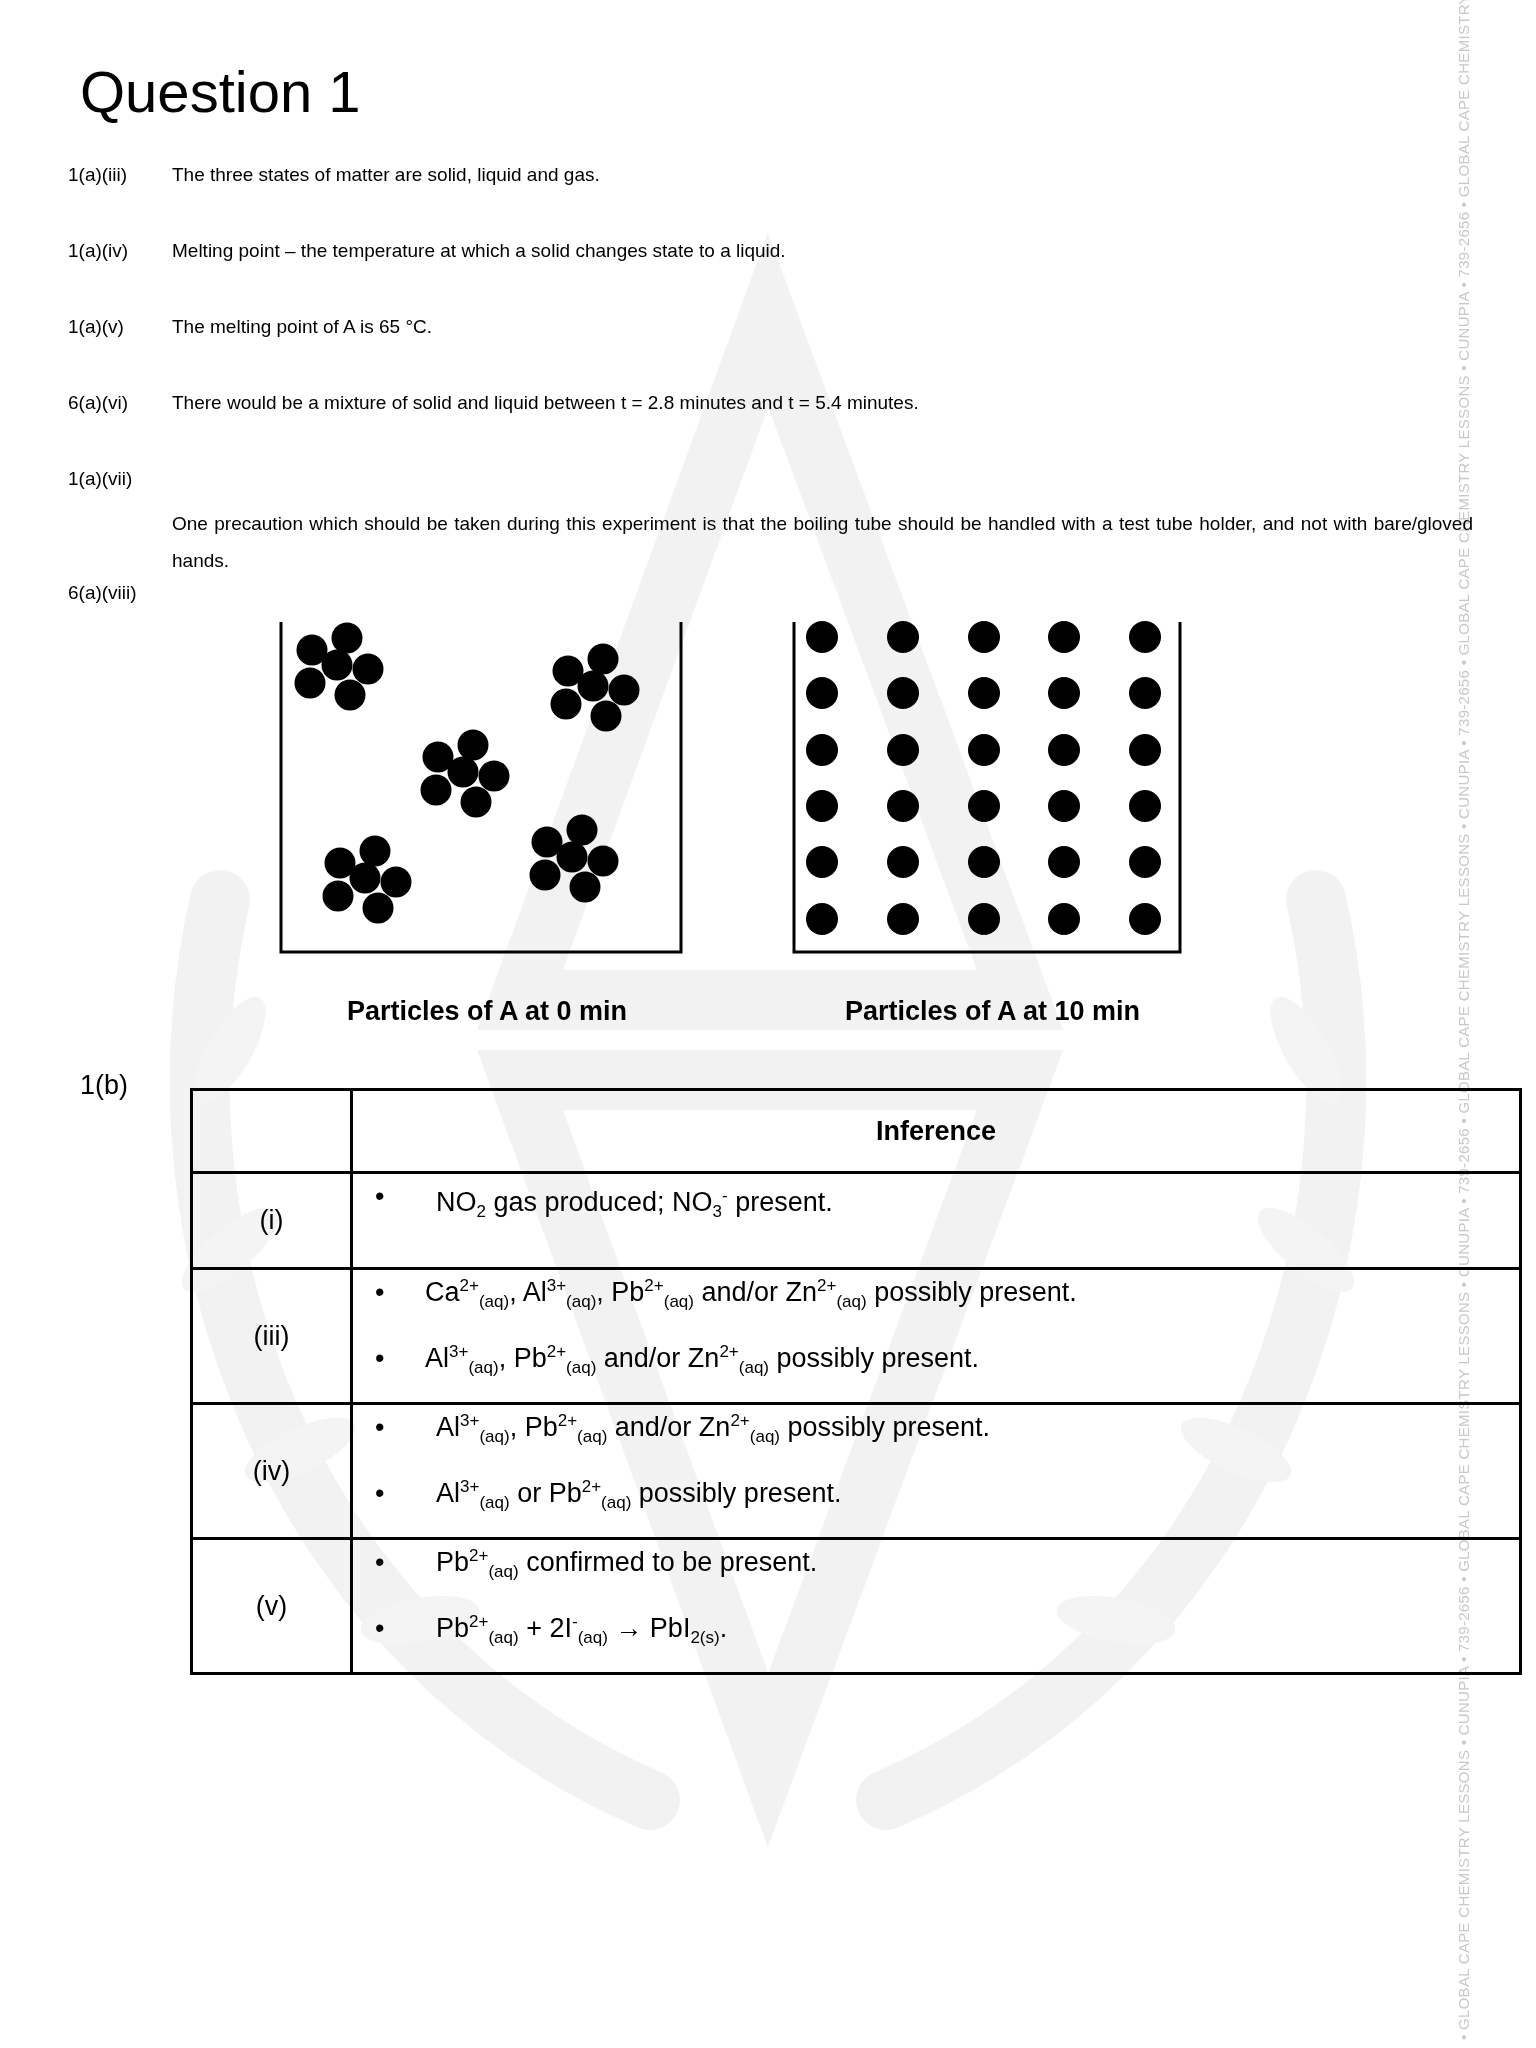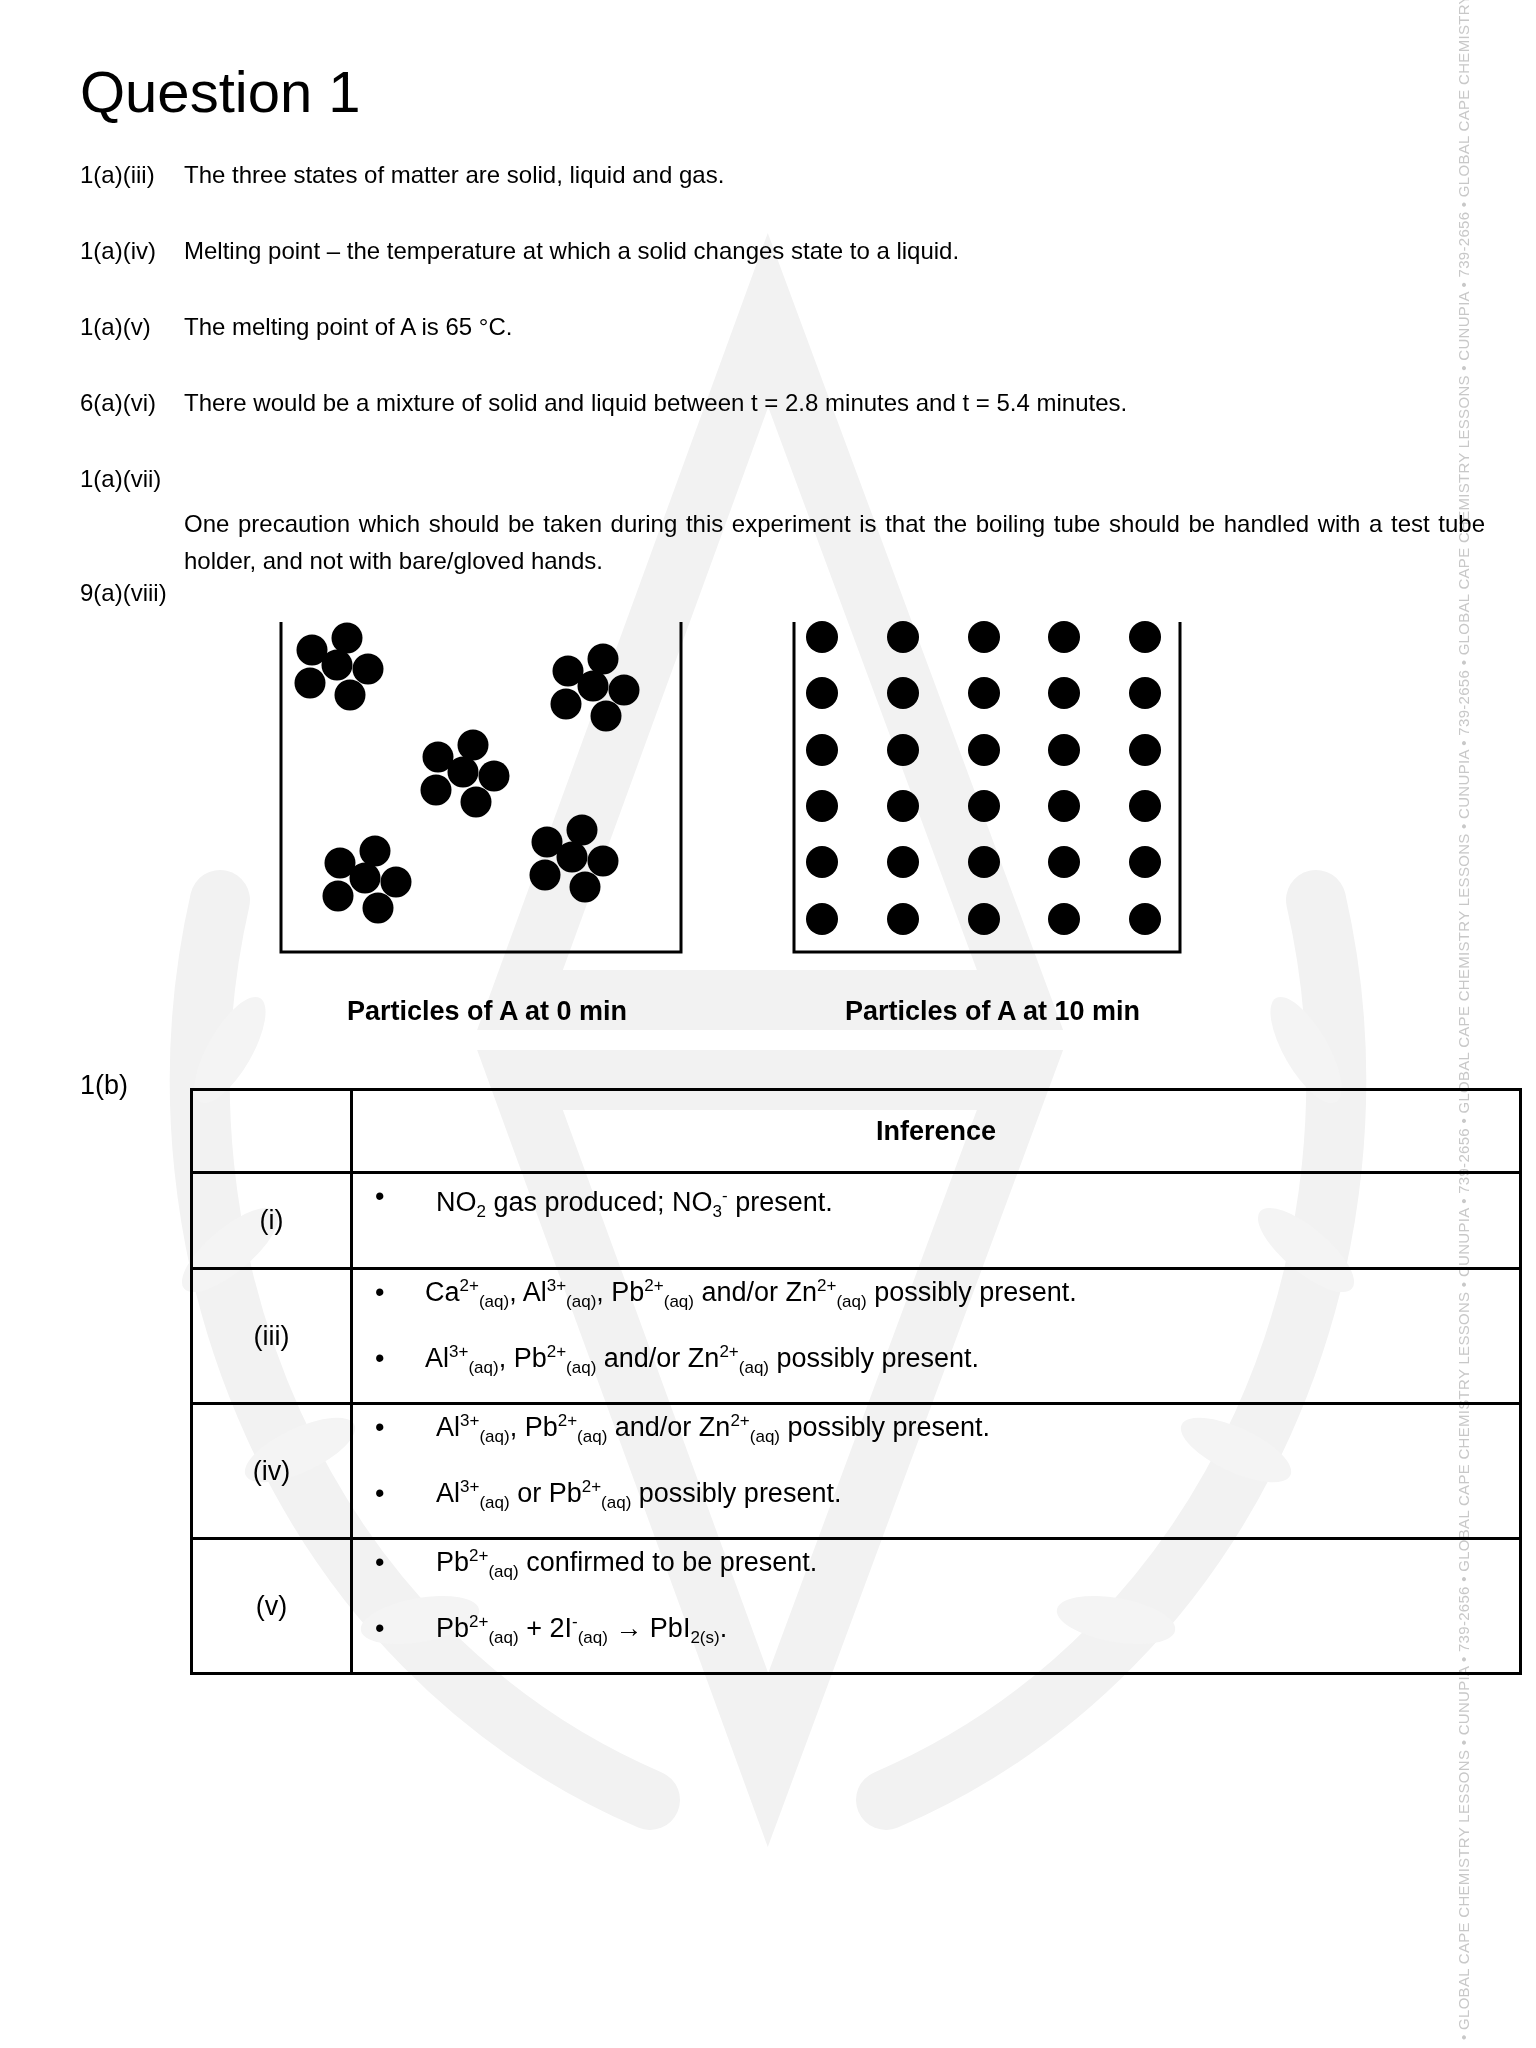--- a/index.html
+++ b/index.html
@@ -1,20 +1,20 @@
 <!DOCTYPE html>
 <html><head>
 <meta charset="utf-8">
 <style>
   html, body { margin:0; padding:0; background:#ffffff; }
   body { width:1536px; height:2048px; position:relative; overflow:hidden;
          font-family: "Liberation Sans", "DejaVu Sans", sans-serif; color:#000; }
   .bg-logo { position:absolute; left:0; top:0; width:1536px; height:2048px; pointer-events:none; }
   .title { position:absolute; left:80px; top:58px; font-size:58px; font-weight:400; letter-spacing:0px; }
-  .qline { position:absolute; left:80px; font-size:24px; line-height:37px; width:1405px; }
+  .qline { position:absolute; left:68px; font-size:19px; line-height:37px; width:1405px; }
   .qline .num { position:absolute; left:0; top:0; white-space:nowrap; }
   .qline .txt { display:block; margin-left:104px; text-align:justify; }
   .qline.last-justify .txt { text-align:justify; text-align-last:left;margin-top:45px; }
   .diagram { position:absolute; left:0; top:0; }
   .caption { position:absolute; font-size:27px; font-weight:700; white-space:nowrap; }
   .label-1b { position:absolute; left:80px; top:1070px; font-size:27px; }
   table.inf { position:absolute; left:190px; top:1088px; width:1332px; border-collapse:collapse;
               font-size:27px; }
   table.inf td { border:3px solid #000; vertical-align:top; padding:0; }
   table.inf td.rowlab { width:157px; text-align:center; vertical-align:middle; }
@@ -66,21 +66,21 @@
 </div>
 <div class="qline" style="top:384px">
   <span class="num">6(a)(vi)</span>
   <span class="txt">There would be a mixture of solid and liquid between t = 2.8 minutes and t = 5.4 minutes.</span>
 </div>
 <div class="qline last-justify" style="top:460px">
   <span class="num">1(a)(vii)</span>
   <span class="txt">One precaution which should be taken during this experiment is that the boiling tube should be handled with a test tube holder, and not with bare/gloved hands.</span>
 </div>
 <div class="qline" style="top:574px">
-  <span class="num">9(a)(viii)</span>
+  <span class="num">6(a)(viii)</span>
 </div>
 
 <svg class="diagram" width="1536" height="1000">
   <g stroke="#000" stroke-width="3" fill="none">
     <polyline points="281,622 281,952 681,952 681,622"></polyline>
   </g>
   <g id="clusters" fill="#000">
       <circle cx="337" cy="665" r="15.5"></circle>
       <circle cx="347" cy="638" r="15.5"></circle>
       <circle cx="368" cy="669" r="15.5"></circle>

